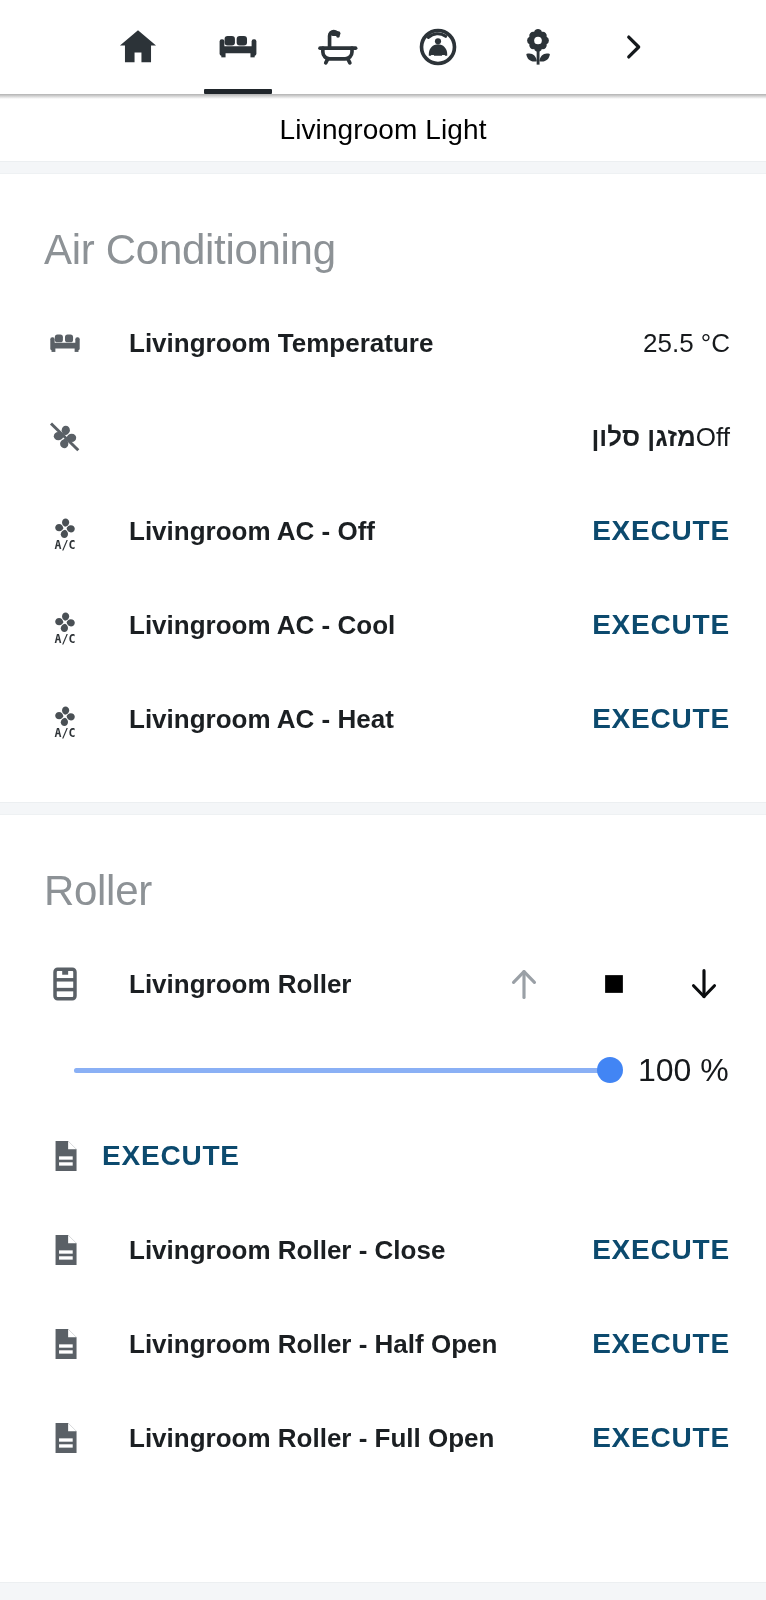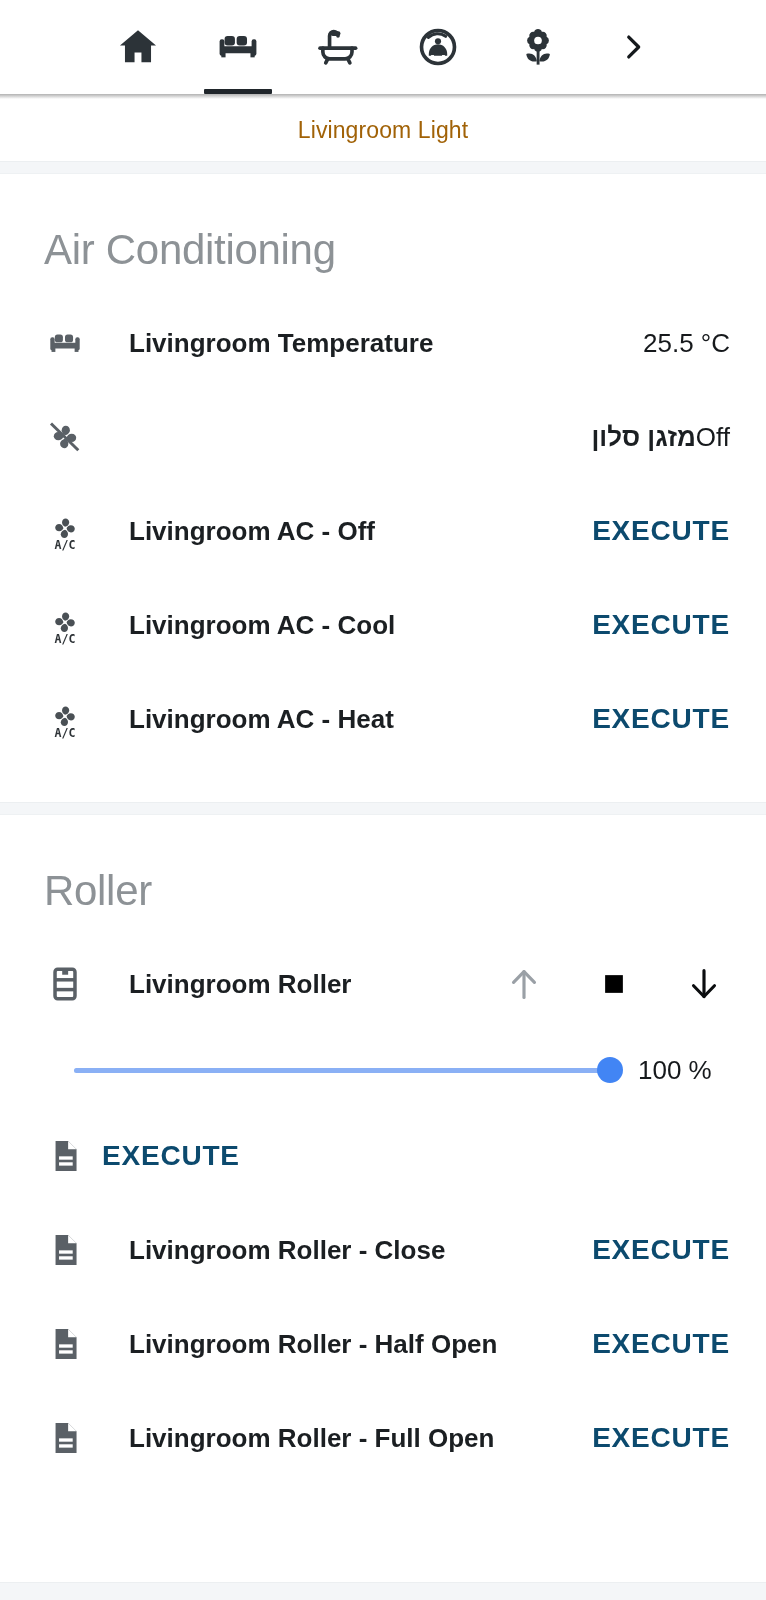--- a/index.html
+++ b/index.html
@@ -49,22 +49,22 @@
 
   
   .titlebar {
     height: 62px;
     background: #ffffff;
     display: flex;
     align-items: center;
     justify-content: center;
   }
   .titlebar .title {
-    font-size: 23px;
-    color: #a16207;
+    font-size: 28px;
+    color: #000000;
     font-weight: 400;
     letter-spacing: 0.1px;
     text-align: center;
   }
   .band {
     height: 13px;
     background: #f4f6f8;
     border-top: 1px solid #eceff1;
     border-bottom: 1px solid #eef1f3;
   }
@@ -162,21 +162,21 @@
     border-radius: 3px;
   }
   .slider .thumb {
     position: absolute;
     width: 26px; height: 26px;
     border-radius: 50%;
     background: #4285f4;
     transform: translateX(-50%);
   }
   .slider-val {
-    font-size: 26px;
+    font-size: 32px;
     color: #16191c;
     margin-left: 28px;
     white-space: nowrap;
     min-width: 92px;
   }
 
   .bottom-band {
     position: absolute;
     left: 0; right: 0;
     bottom: 0;

